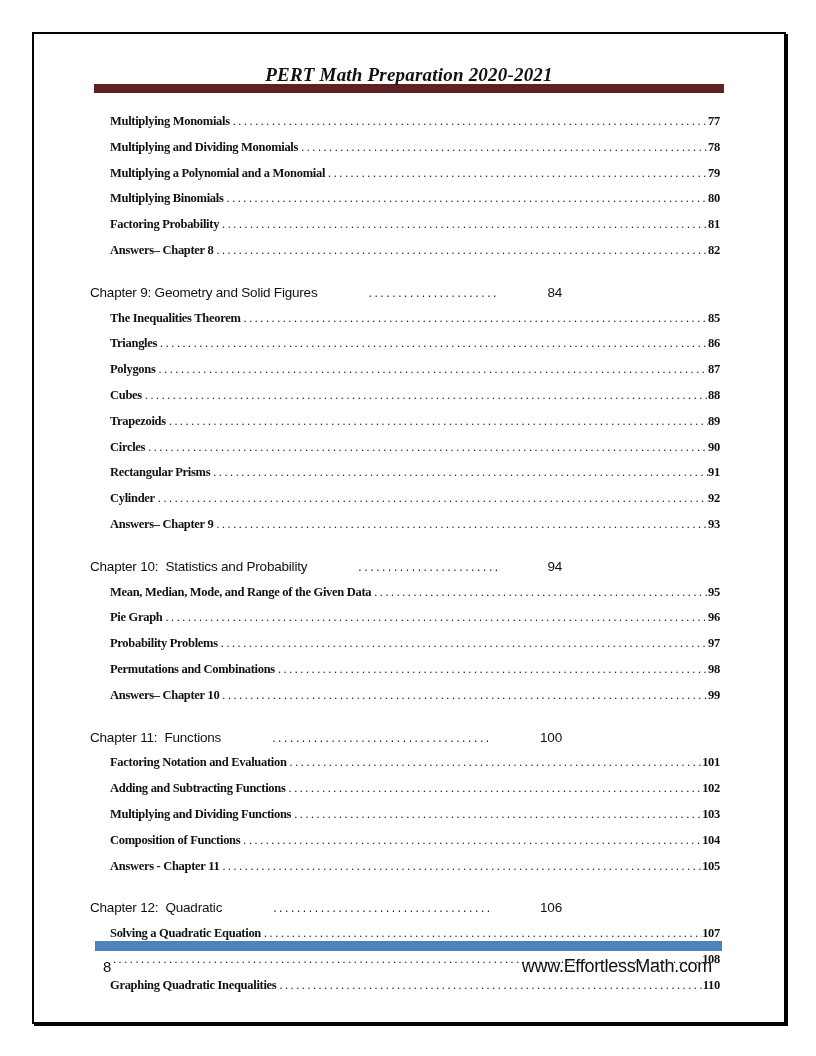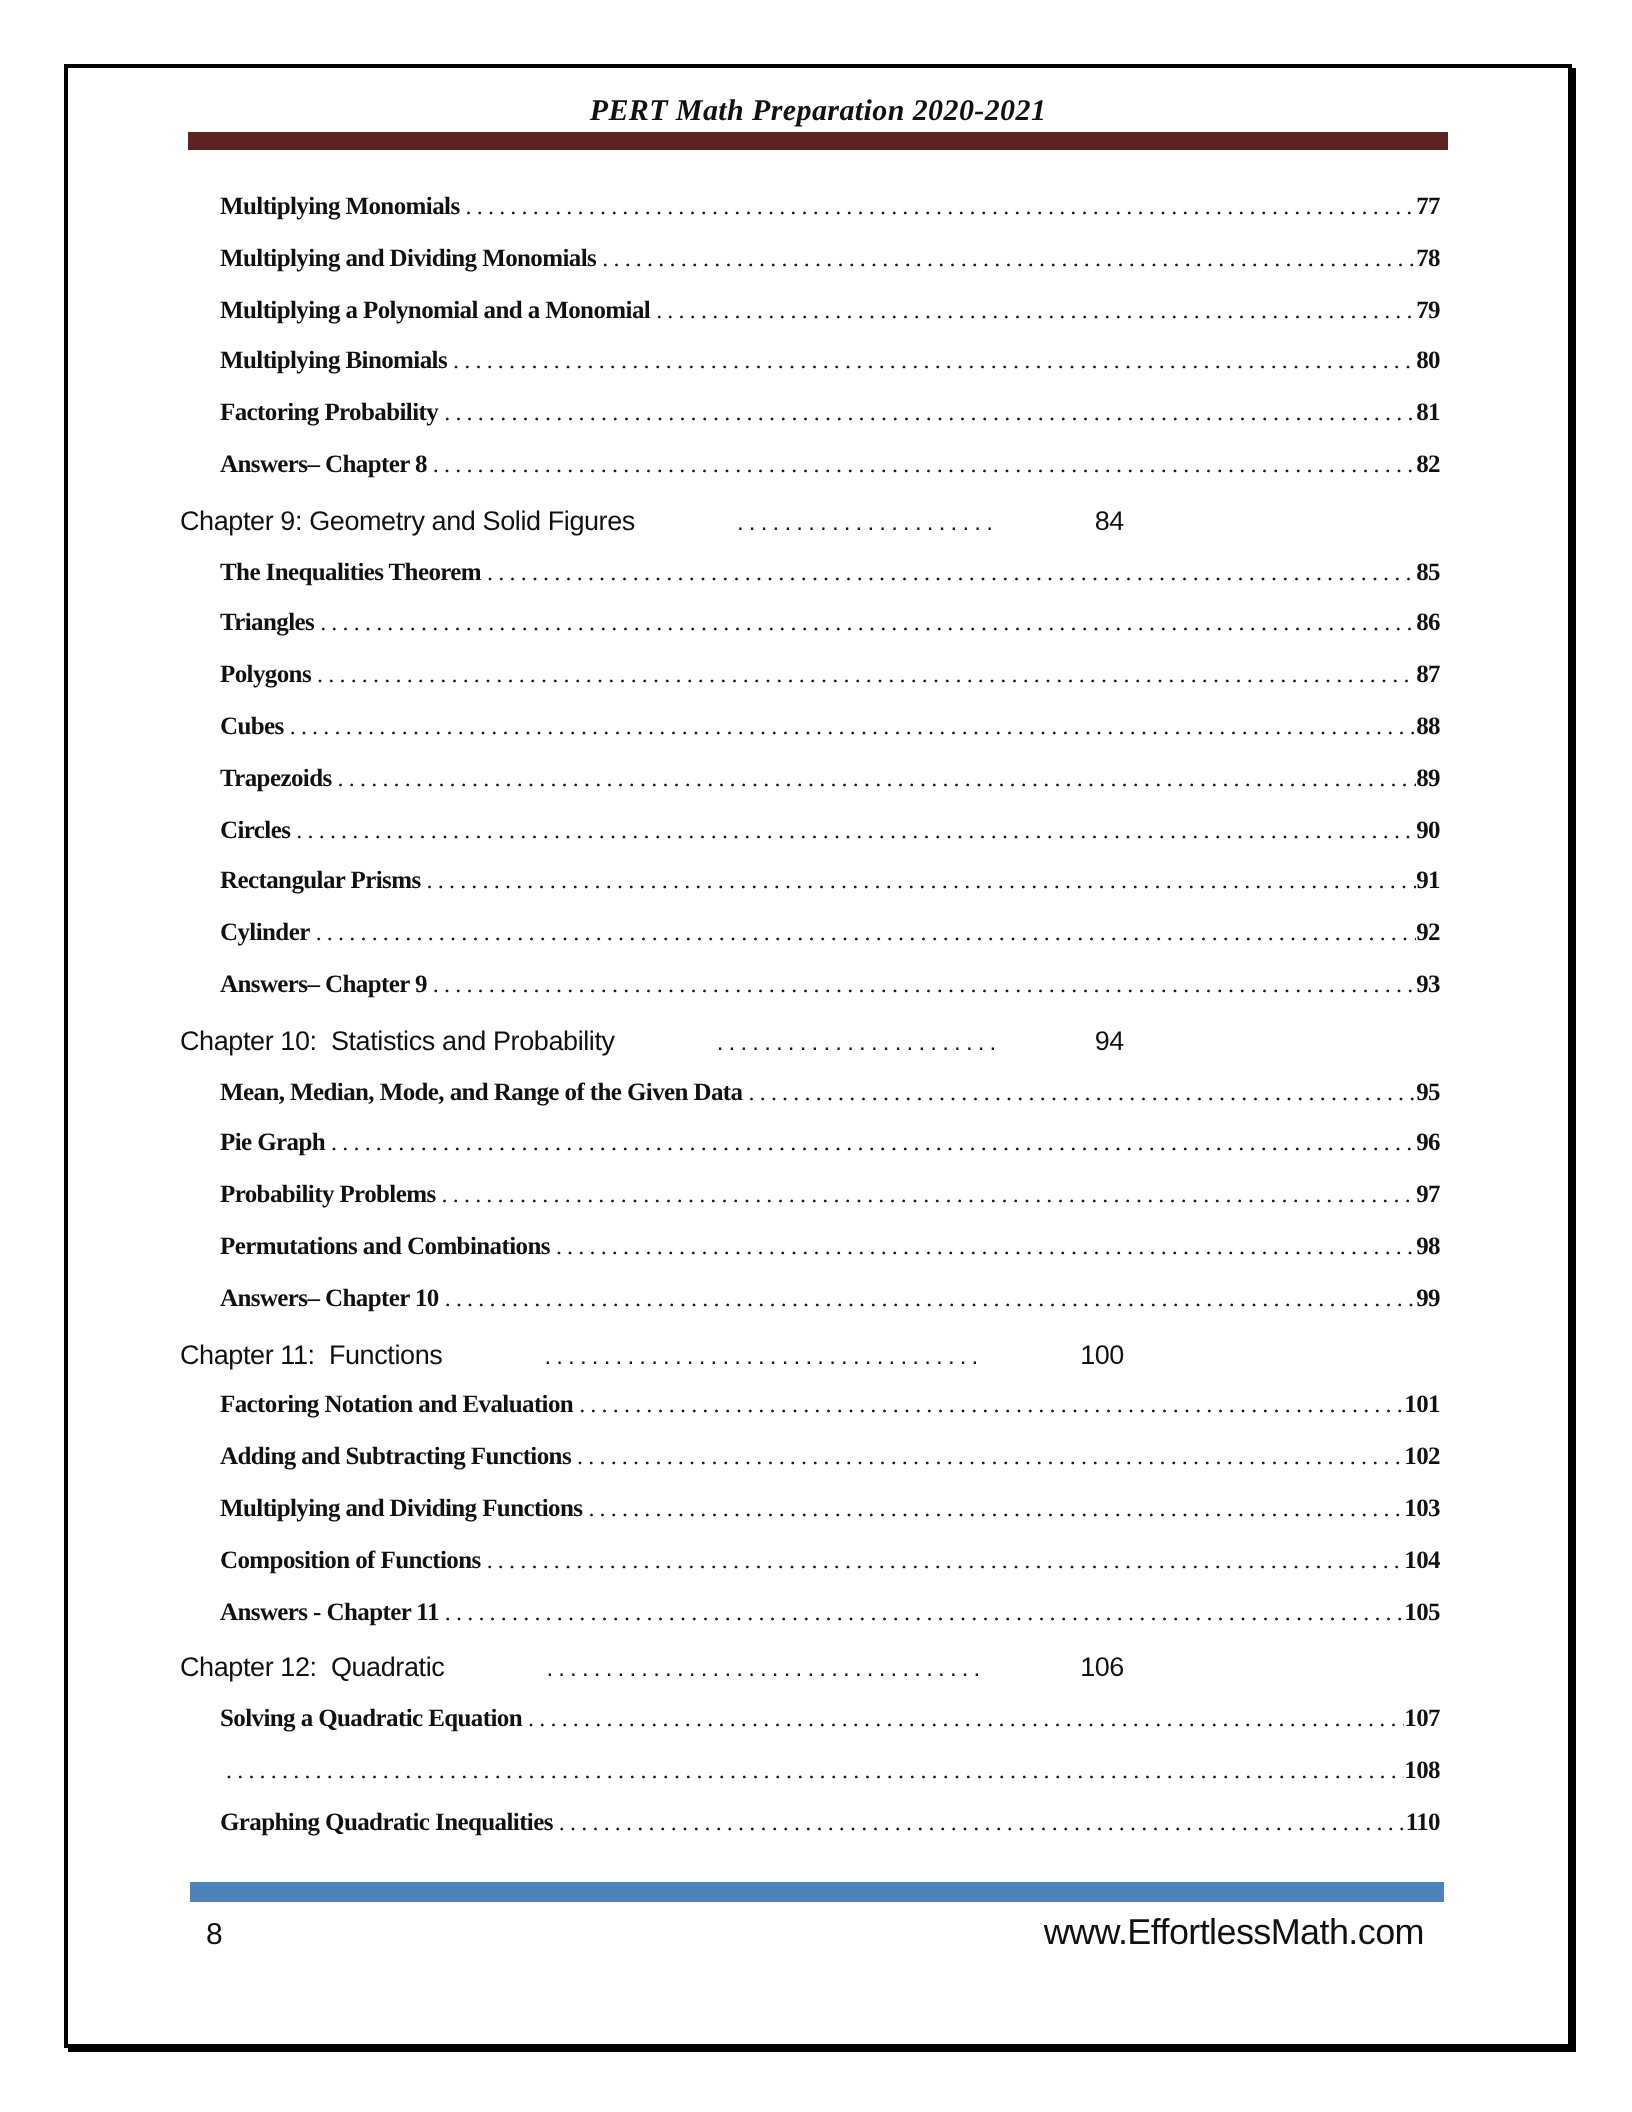--- a/index.html
+++ b/index.html
@@ -12,47 +12,47 @@
     position: relative;
     box-sizing: border-box;
     width: 754px; height: 992px;
     margin: 32px 30px 32px 32px;
     border: 2px solid #000;
     box-shadow: 2px 2px 0 #000;
     background: #fff;
     overflow: hidden;
   }
   .doc-title {
-    margin-top: 13px;
+    margin-top: 31px;
     text-align: center;
     font-family: "Liberation Serif", serif;
     font-style: italic;
     font-weight: bold;
-    font-size: 15px;
+    font-size: 19px;
     line-height: 19px;
     letter-spacing: 0.2px;
   }
   .maroon-bar {
     width: 630px; height: 9px;
     margin: 0 auto;
     background: #5f2223;
   }
   .toc {
     margin: 16px 0 0 56px;
     width: 630px;
   }
   .trow {
     display: flex;
     align-items: baseline;
     height: 25.8px;
     line-height: 25.8px;
     overflow: hidden;
   }
   .trow.sub { padding-left: 20px; font-family: Liberation Serif, serif; }
-  .trow.chapter { width: 472px; margin-top: 2px; gap: 48px; }
+  .trow.chapter { width: 472px; margin-top: 16px; gap: 48px; }
   .tlabel {
     white-space: pre;
     flex: 0 0 auto;
   }
   .trow.sub .tlabel, .trow.sub .tpage {
     font-weight: bold;
     font-size: 12.5px;
     letter-spacing: -0.3px;
   }
   .trow.chapter .tlabel, .trow.chapter .tpage {

